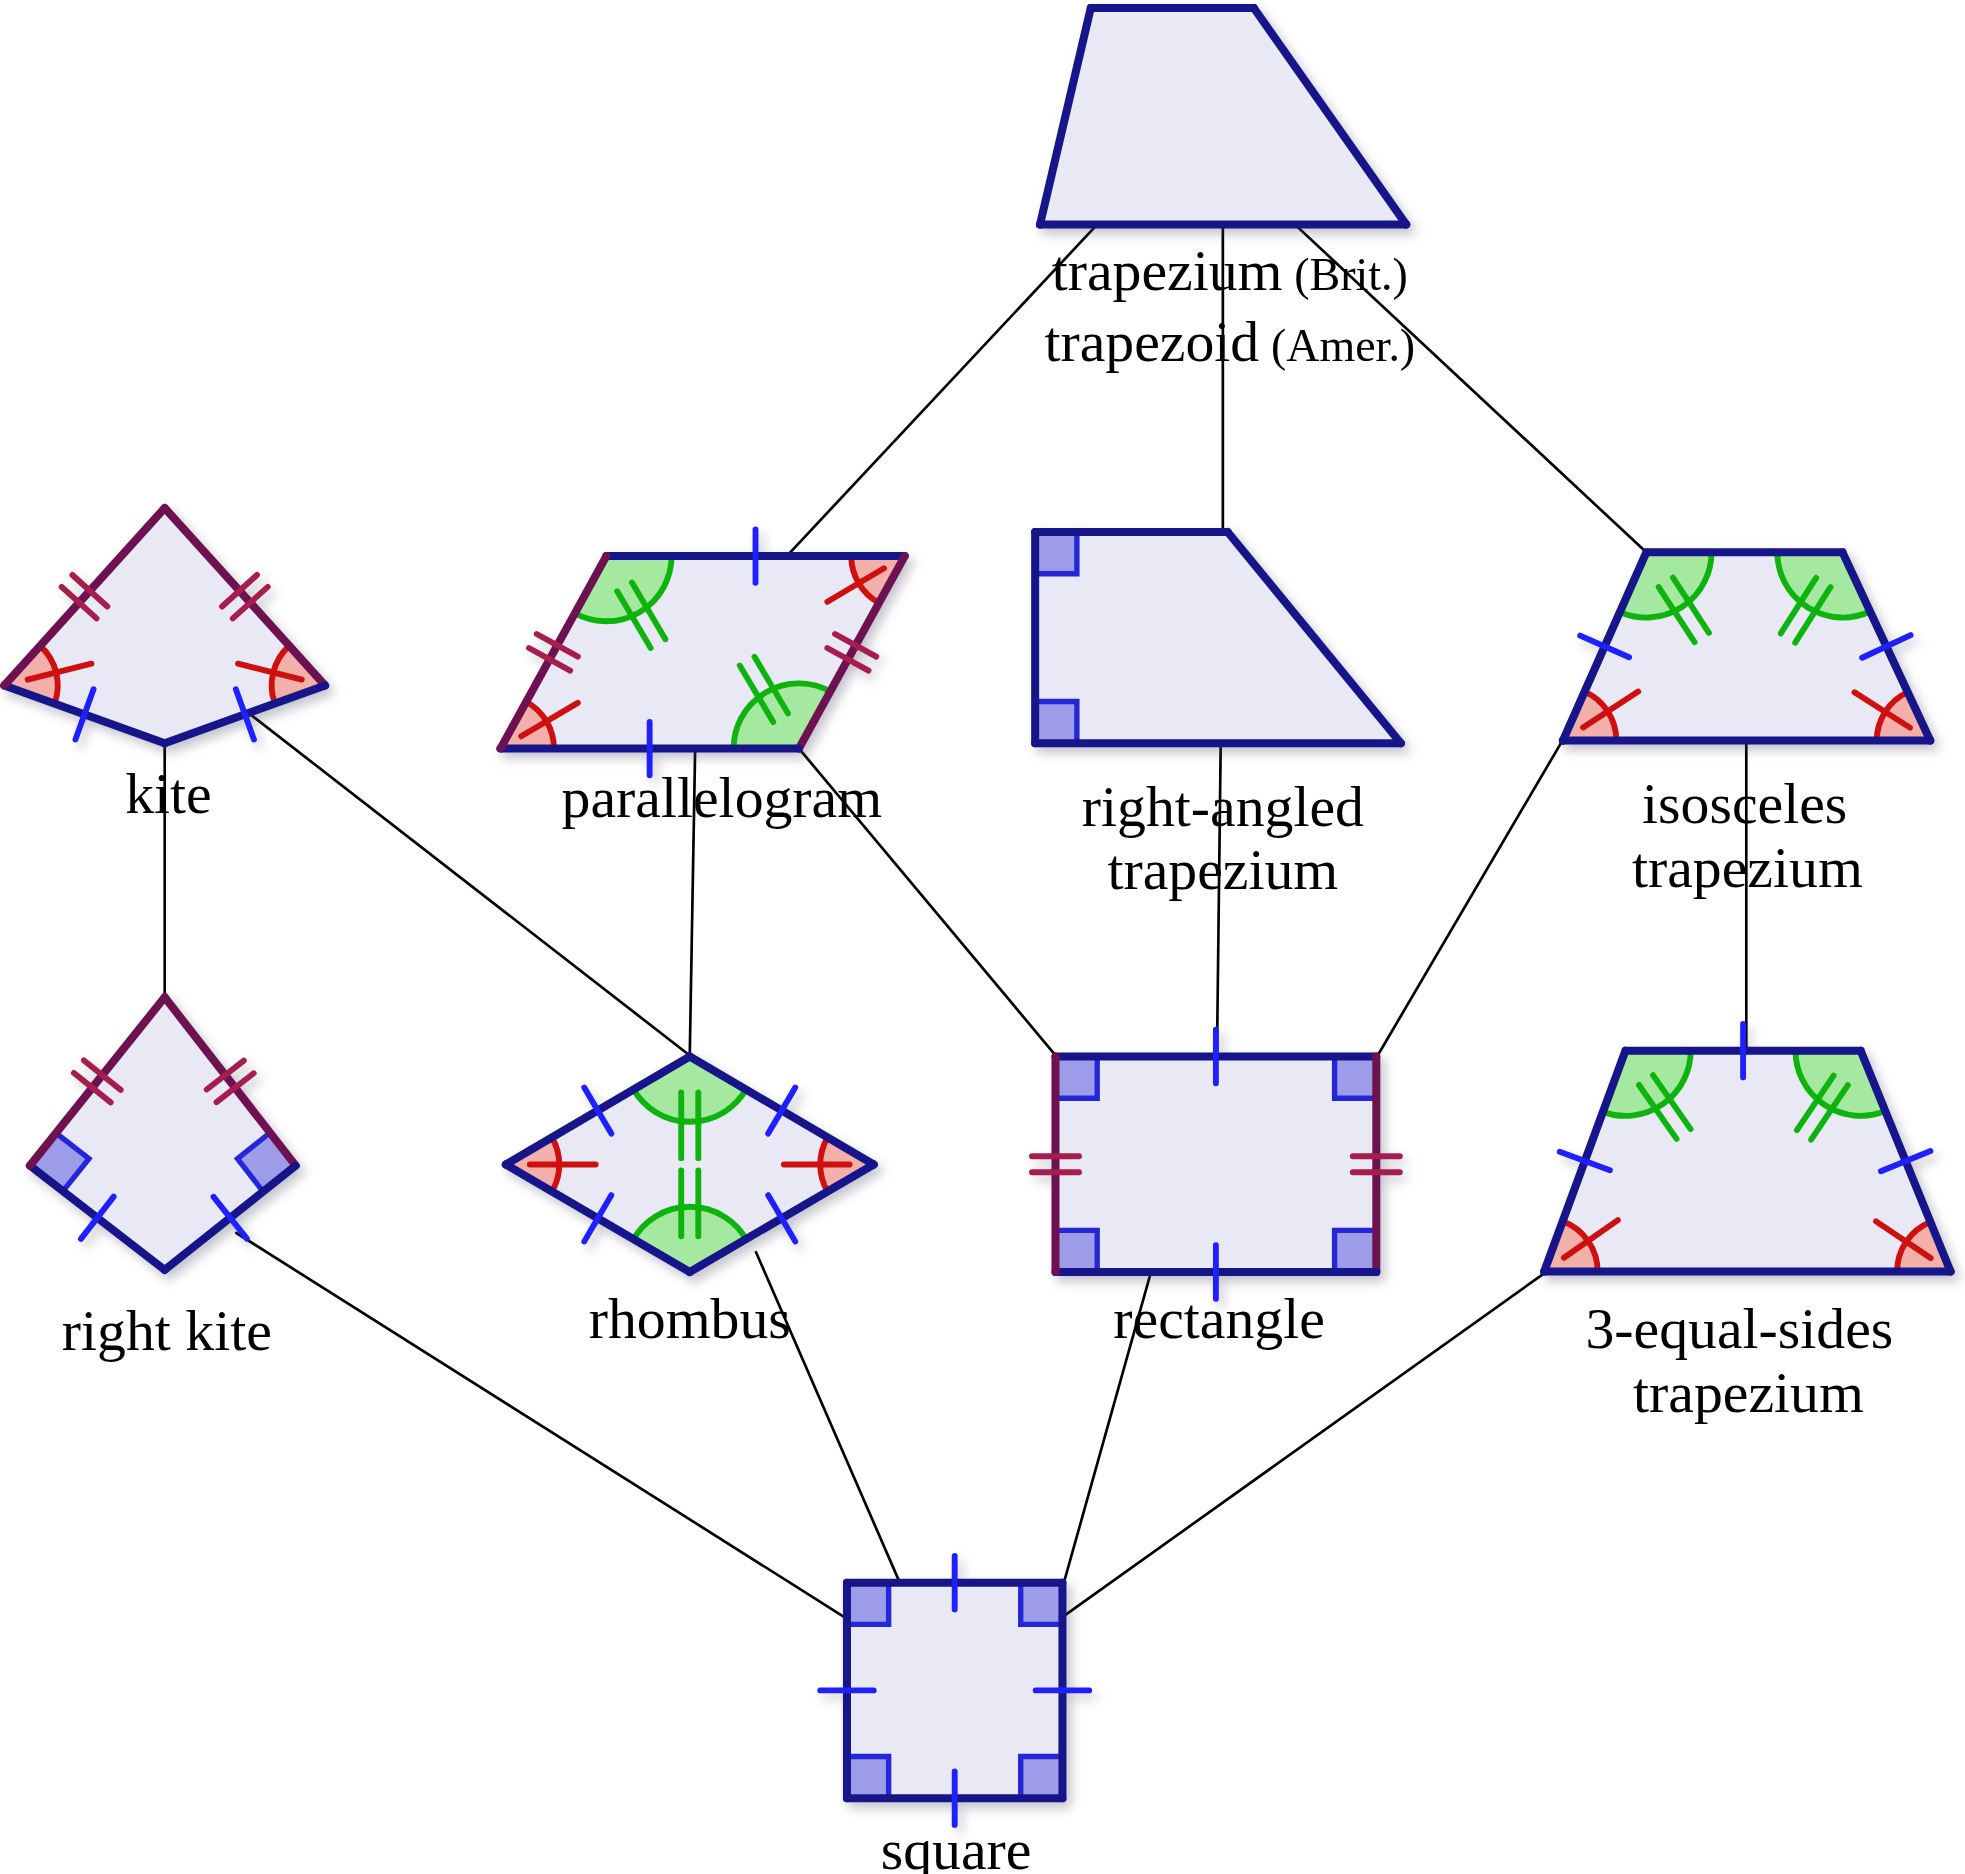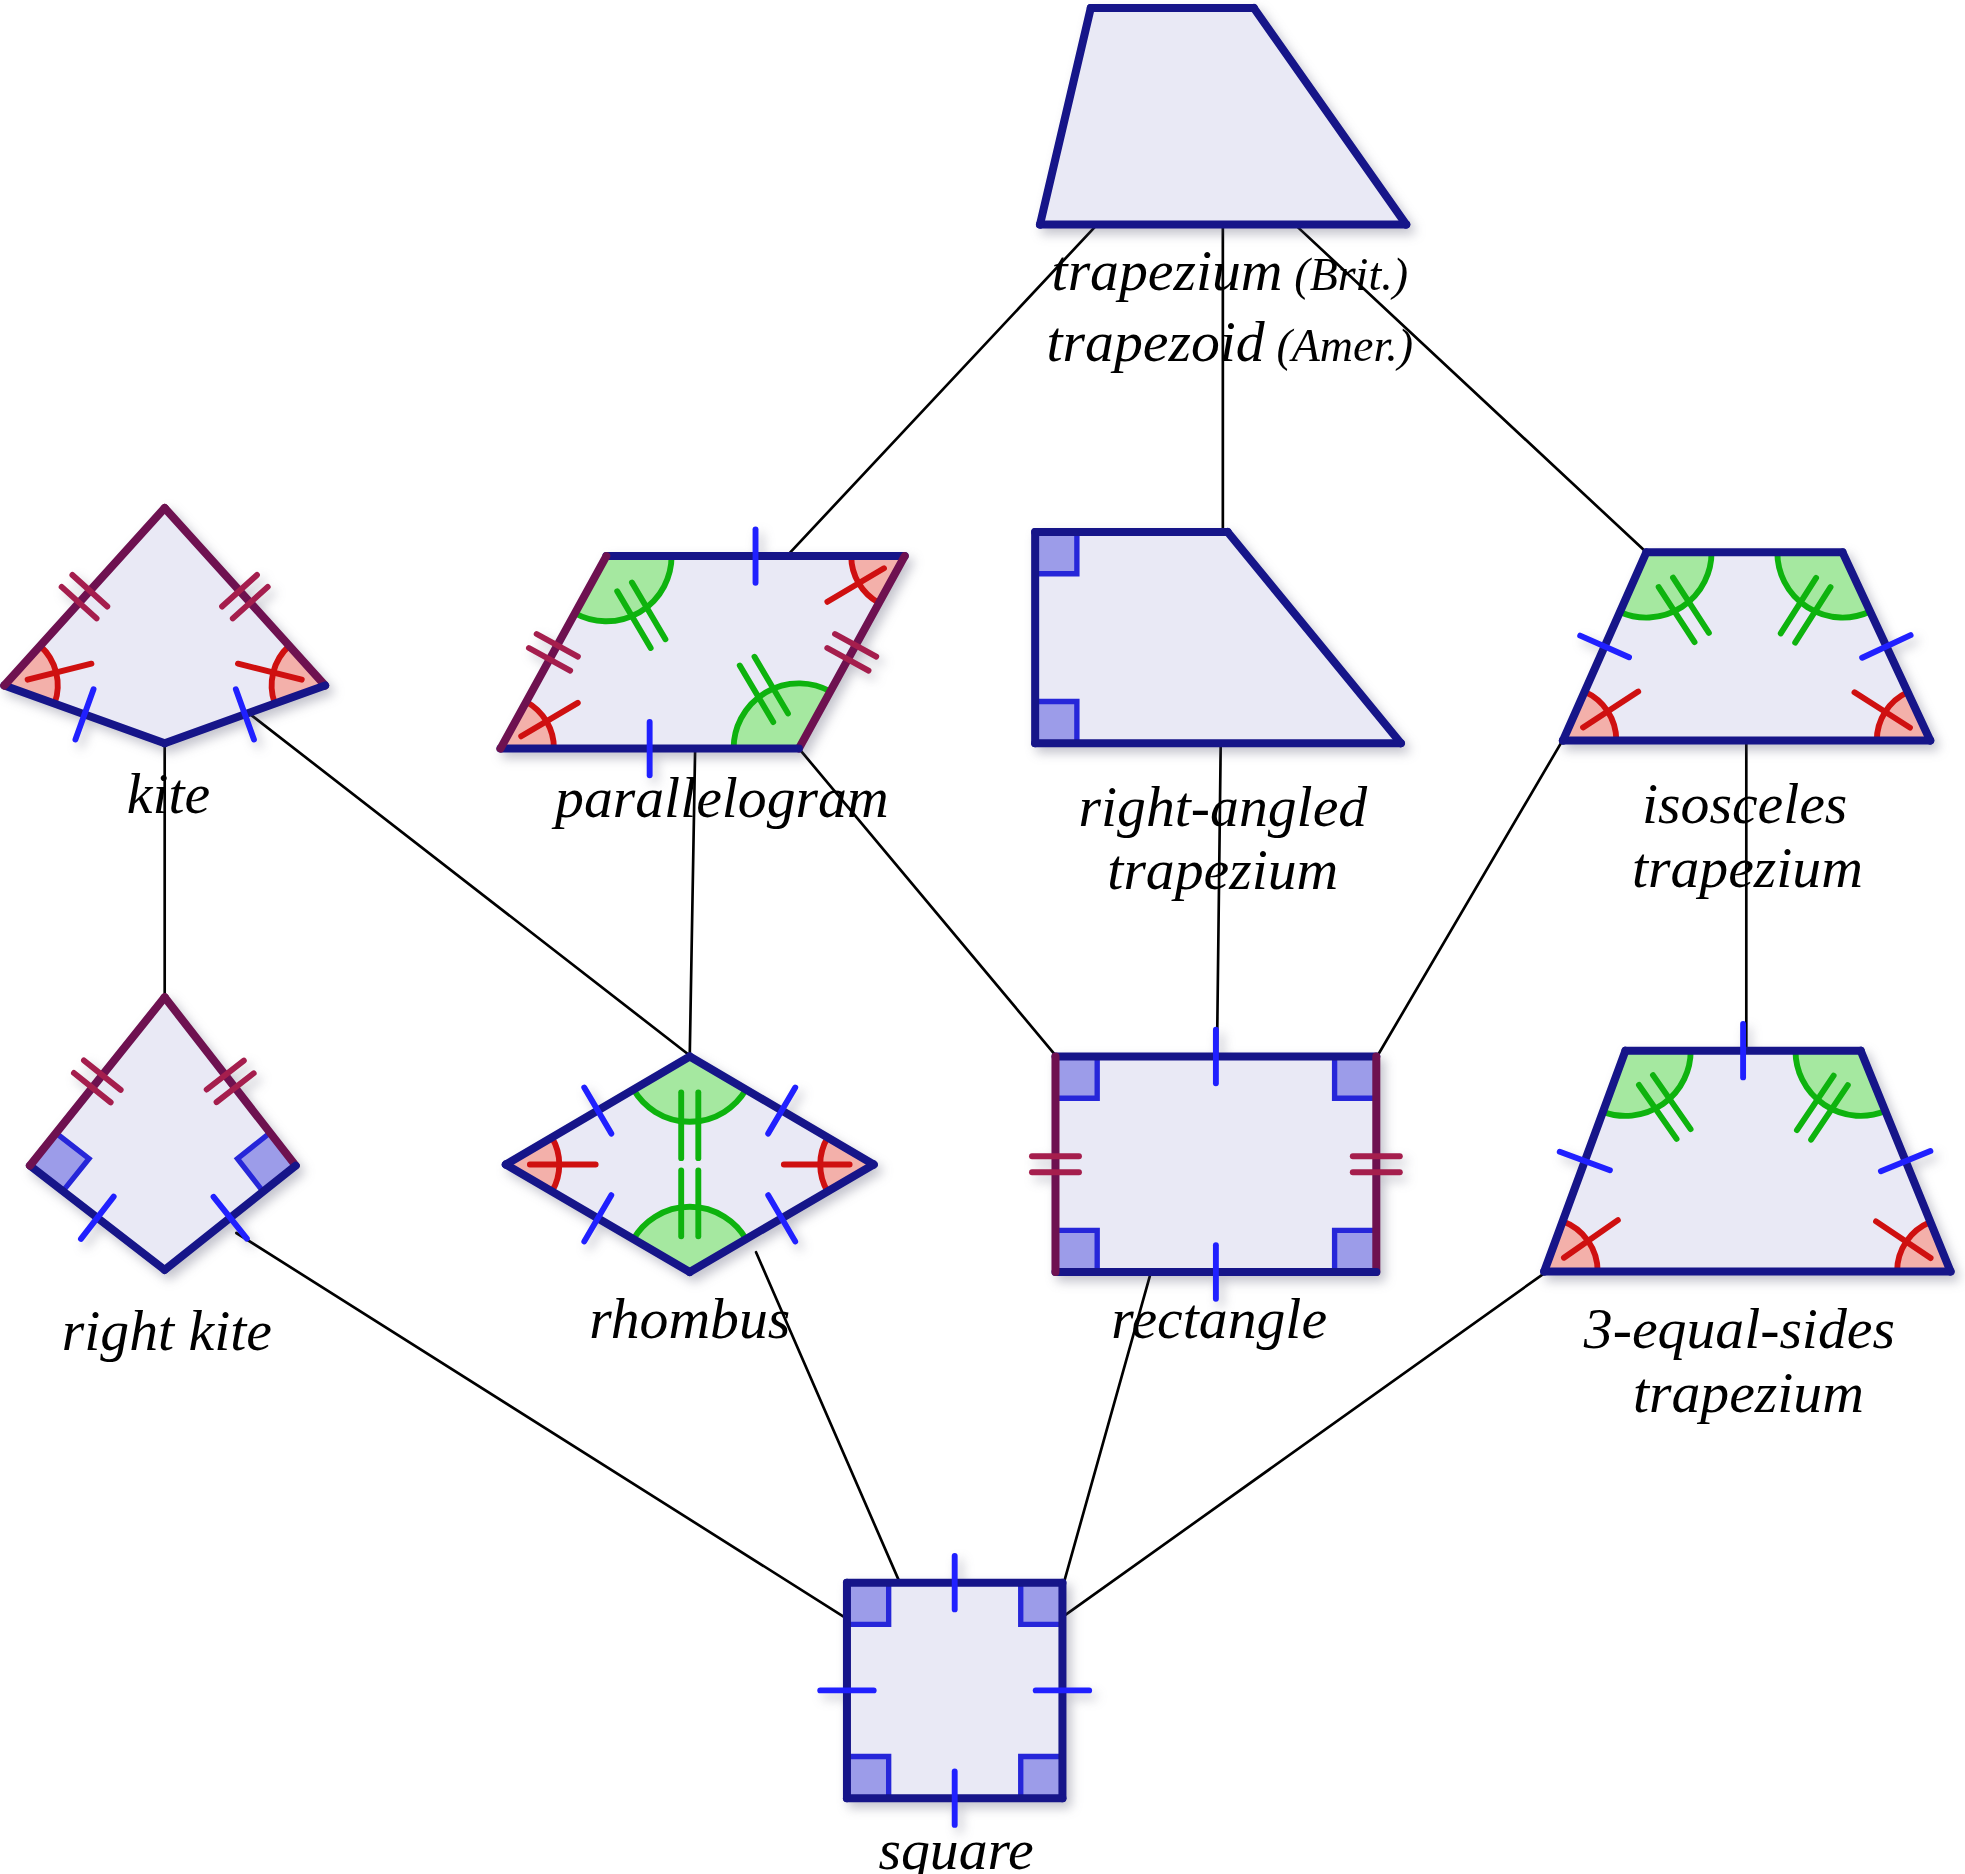--- a/index.html
+++ b/index.html
@@ -1,16 +1,16 @@
 <!DOCTYPE html>
 <html style="font-size:8.6px"><head>
 <meta charset="utf-8">
 <style>
   html,body{margin:0;padding:0;background:#ffffff;}
-  .page{width:100%;font-style:italic;}
+  .page{width:100%;}
   svg{display:block;width:100%;height:auto;background:#ffffff;}
   svg text{font-family:"Liberation Serif","DejaVu Serif",serif;fill:#000000;}
   .shape-group{filter:drop-shadow(9px 11px 10px rgba(70,70,100,0.32));}
 </style>
 </head>
 <body>
 
 <div class="page">
   <svg id="diagram" xmlns="http://www.w3.org/2000/svg" role="img" viewBox="0 0 3675 3506">
       <line x1="2050" y1="422" x2="1464" y2="1048" stroke="#000000" stroke-width="5" stroke-linecap="round"></line>

